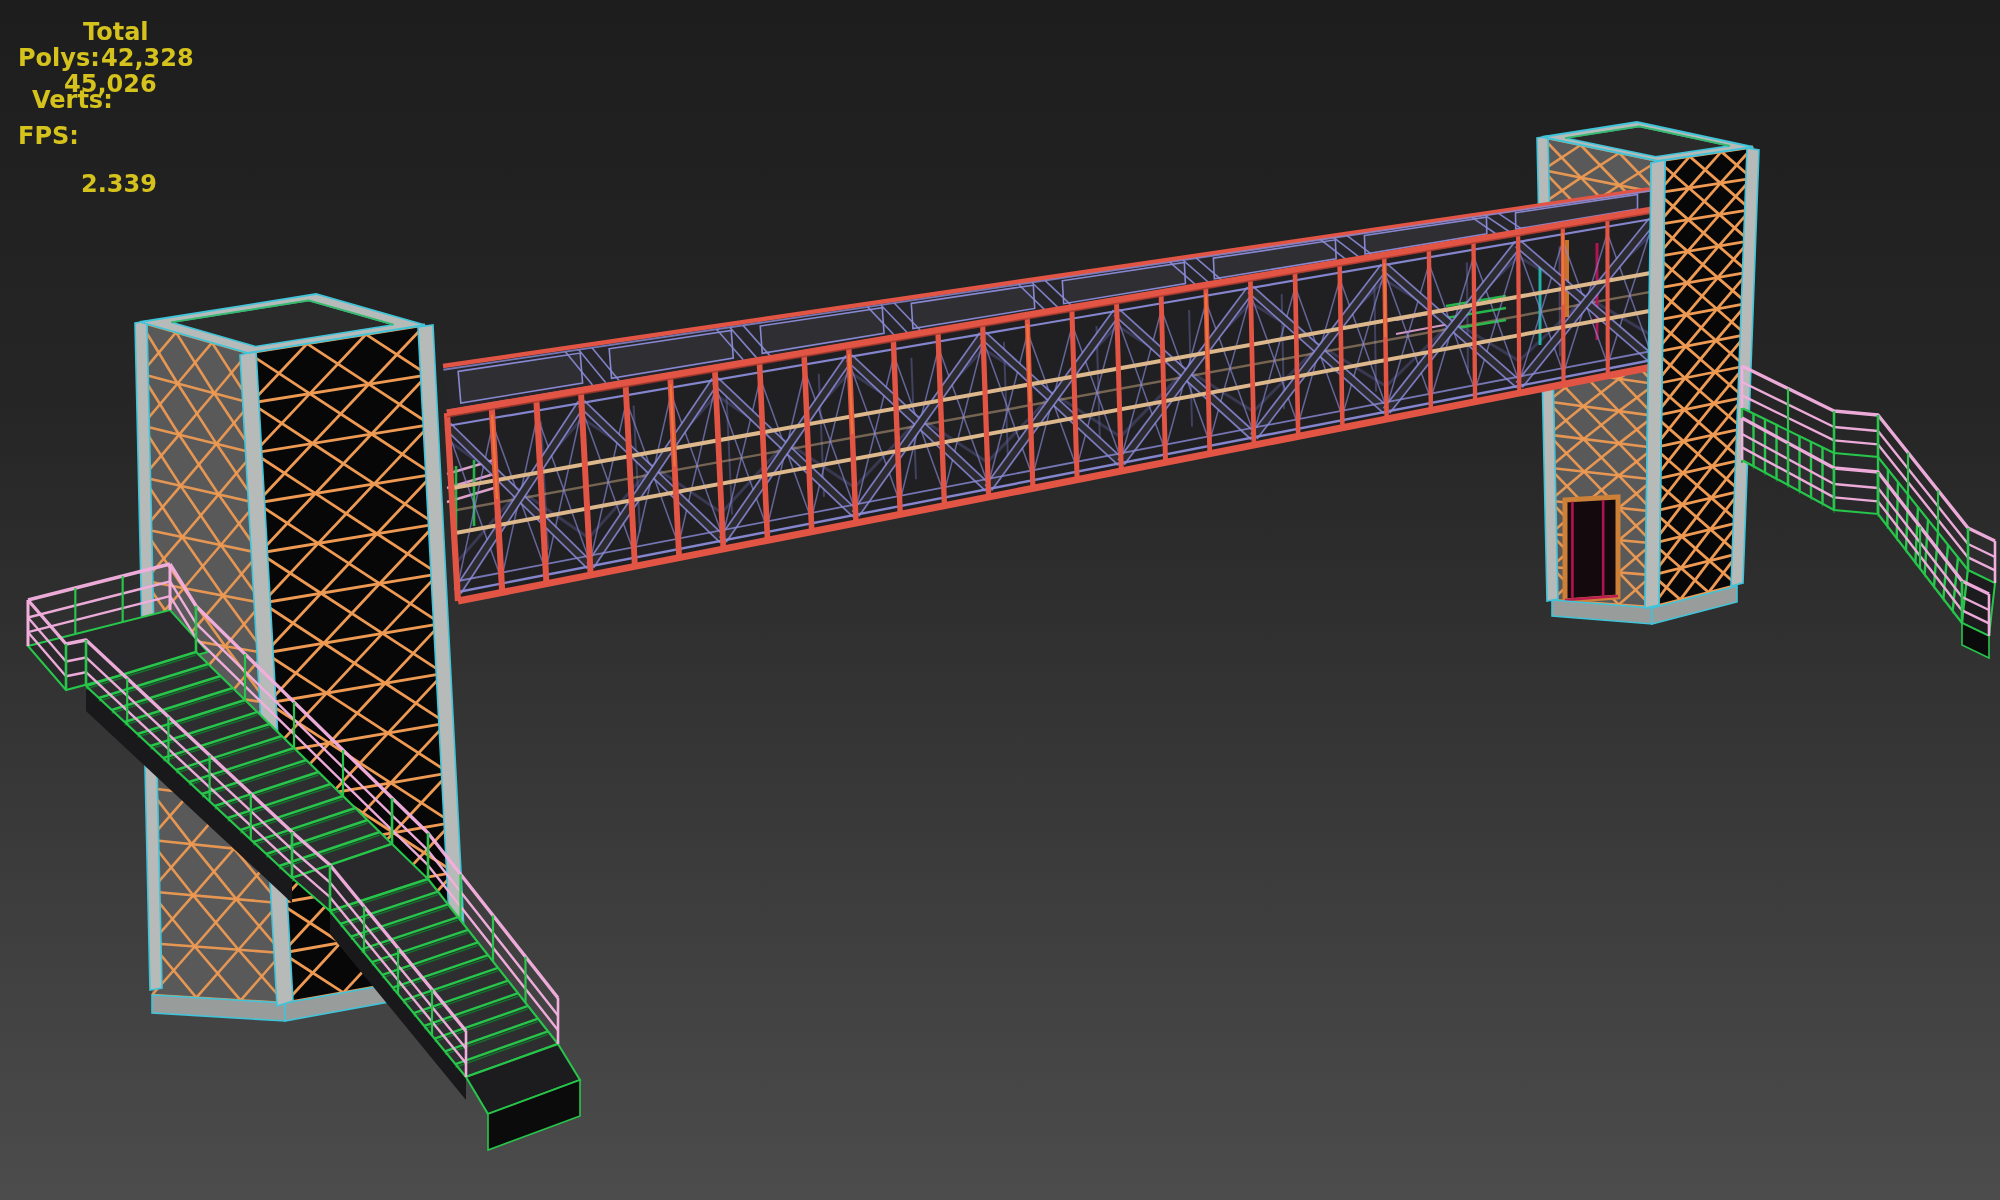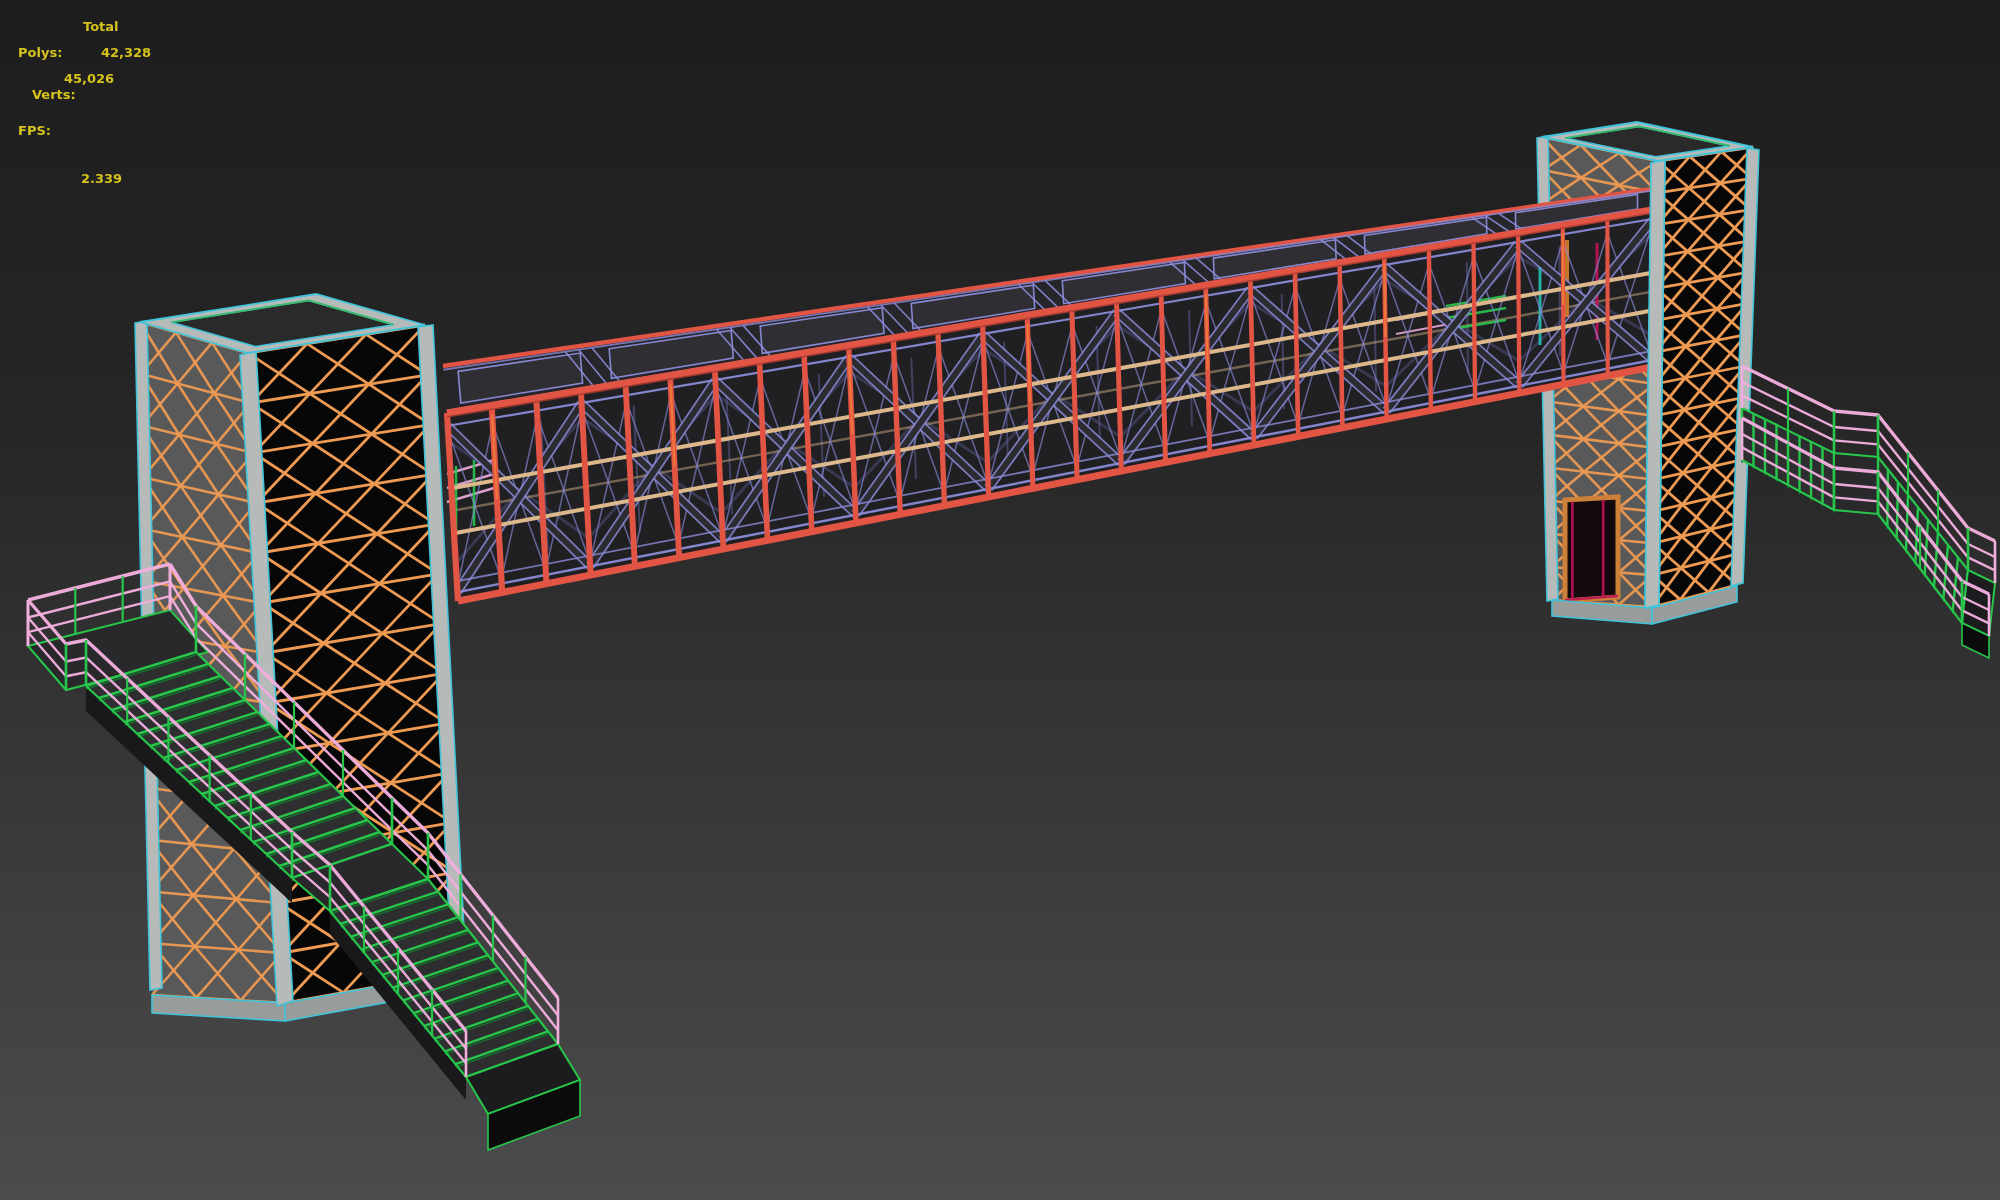--- a/index.html
+++ b/index.html
@@ -4,21 +4,21 @@
 <style>
   html,body{margin:0;padding:0;background:#111;}
   .viewport{
     position:relative; width:2000px; height:1200px; overflow:hidden;
     background:linear-gradient(180deg,#1d1d1d 0%,#262626 35%,#3a3a3a 70%,#4c4c4c 100%);
     font-family:"DejaVu Sans","Liberation Sans",sans-serif;
   }
   svg.scene{position:absolute;left:0;top:0;}
   .stats{position:absolute;left:0;top:0;width:420px;height:180px;z-index:5;}
   .stats span{
-    position:absolute; font-size:13px; font-weight:600; letter-spacing:0px;
+    position:absolute; font-size:24px; font-weight:600; letter-spacing:0px;
     white-space:pre; line-height:1;
   }
   .st-total{left:83px;top:20px;}
   .st-polys-l{left:18px;top:46px;}
   .st-polys-v{left:78px;top:46px;}
   .st-verts-l{left:18px;top:88px;margin-left:14px;}
   .st-verts-v{left:64px;top:72px;}
   .st-fps-l{left:18px;top:124px;}
   .st-fps-v{left:81px;top:124px;margin-top:48px;}
 </style>

